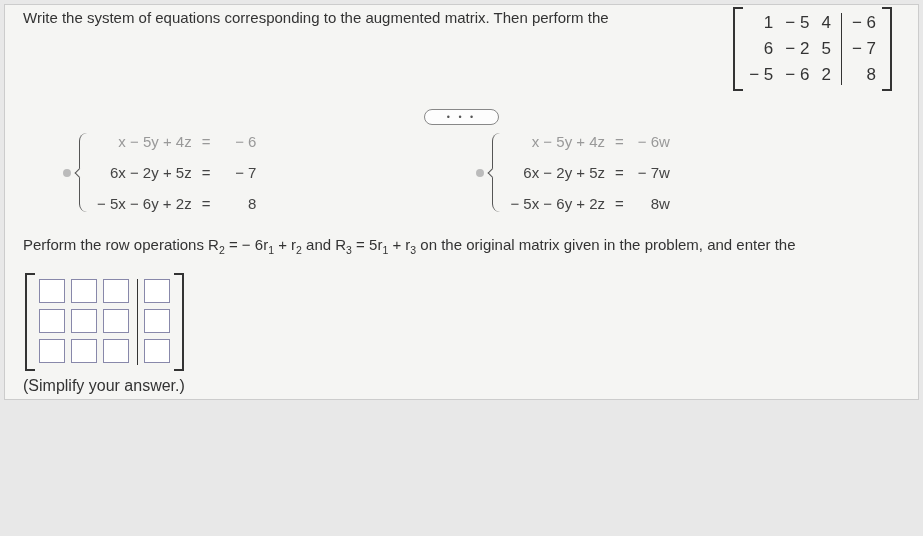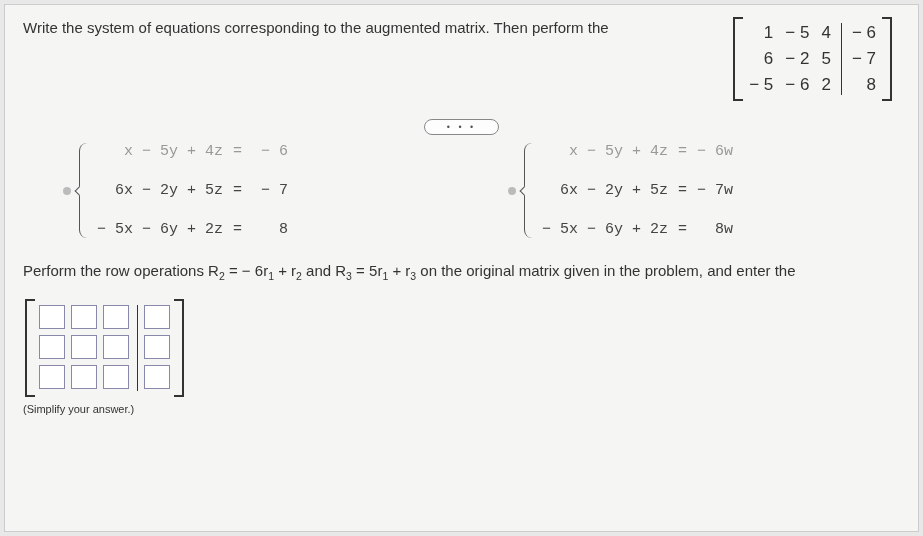--- a/index.html
+++ b/index.html
@@ -8,23 +8,23 @@
     font-family: Arial, Helvetica, sans-serif;
     background: #e8e8e8;
     width: 923px;
     height: 536px;
     overflow: hidden;
     position: relative;
   }
   .page {
     background: #f5f5f3;
     margin: 4px;
-    padding: 12px 18px;
+    padding: 2px 18px;
     border: 1px solid #ccc;
-    height: 528px;
+    height: 396px;
     position: relative;
     color: #333;
   }
   .top-row {
     display: flex;
     justify-content: space-between;
     align-items: flex-start;
   }
   .instruction {
     font-size: 15px;
@@ -111,23 +111,22 @@
     width: 6px;
     height: 6px;
     border-bottom: 1.5px solid #555;
     border-left: 1.5px solid #555;
     transform: translateY(-50%) rotate(45deg);
     background: #f5f5f3;
   }
   .sys-grid {
     display: grid;
     grid-template-columns: auto auto auto;
-    gap: 22px 10px;
+    gap: 14px 10px;
     align-items: center;
-    font-family: Liberation Mono, monospace;
   }
   .sys-grid .lhs { text-align: right; white-space: nowrap; }
   .sys-grid .eq { text-align: center; }
   .sys-grid .rhs { text-align: right; white-space: nowrap; min-width: 36px; }
   .dimmed { color: #999; }
   .dot {
     width: 8px; height: 8px; border-radius: 50%;
     background: #bbb; display: inline-block;
     margin-right: 8px; vertical-align: middle;
   }
@@ -163,21 +162,21 @@
   .cell-input {
     width: 26px;
     height: 24px;
     border: 1px solid #88a;
     background: #fff;
     text-align: center;
     font-size: 13px;
     padding: 0;
   }
   .simplify {
-    font-size: 11px;
+    font-size: 16px;
     margin-top: 6px;
   }
   sub { font-size: 0.7em; }
 </style>
 </head>
 <body>
 
 <div class="page">
 
   <div class="top-row">

